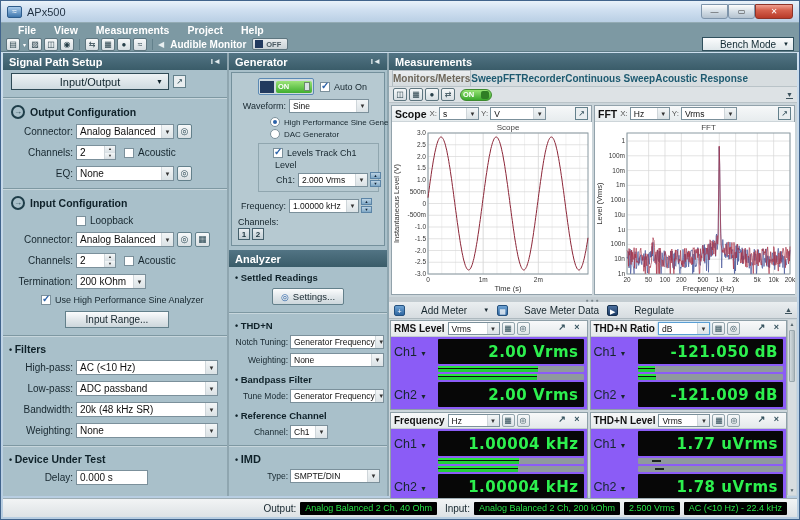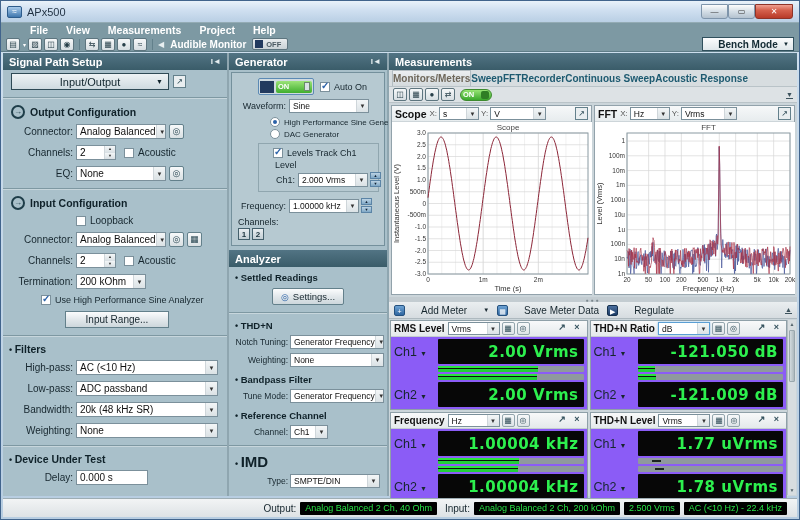--- a/index.html
+++ b/index.html
@@ -7,45 +7,45 @@
   body{font-family:"Liberation Sans",sans-serif;background:#9db3c4}
   .window{position:relative;width:800px;height:520px;background:linear-gradient(#cfe0ef,#b7cde1);border:1px solid #41648c}
   
   .titlebar{height:21px;display:flex;align-items:center;padding:2px 6px;background:linear-gradient(#e9f2fa,#cfdff0 45%,#b9cfe4)}
   .app-icon{width:15px;height:12px;background:linear-gradient(#a8cbec,#3f76ad);border:1px solid #2d5c8c;border-radius:2px;margin-right:5px;color:#fff;font-size:8px;line-height:10px;text-align:center}
   .title-text{font-size:11px;color:#1f3042}
   .winbtns{margin-left:auto;display:flex}
   .wbtn{width:27px;height:15px;border:1px solid #7f95ab;background:linear-gradient(#fdfdfd,#d4dee6 50%,#b4c2cf);font-size:8px;line-height:13px;text-align:center;color:#333;border-radius:0 0 3px 3px}
   .wbtn.close{width:38px;background:linear-gradient(#f0a192,#d5614d 40%,#b83a28);color:#fff;border-color:#8e3328}
   
-  .menubar{height:15px;background:#7d99a3;display:flex;align-items:center;padding-left:20px;border-top:1px solid #93abb4}
+  .menubar{height:15px;background:#7d99a3;display:flex;align-items:center;padding-left:8px;border-top:1px solid #93abb4}
   .menu-item{font-size:10.5px;font-weight:bold;color:#fff;padding:0 9px}
   .toolbar{height:15px;background:#7d99a3;display:flex;align-items:center;gap:2px;padding:0 5px;border-bottom:1px solid #5f7d88}
   .tbtn{width:14px;height:13px;background:linear-gradient(#f6f8f9,#d6dee2);border:1px solid #5d757f;border-radius:2px;font-size:8px;line-height:11px;text-align:center;color:#28404a;flex-shrink:0}
   .tsep{width:1px;height:11px;background:#62808b;margin:0 3px}
   .ddarw{font-size:6px;color:#fff;margin-left:1px}
   .am-label{font-size:10px;font-weight:bold;color:#fff;margin:0 4px}
   .offpill{width:36px;height:12px;border:1px solid #5d757f;border-radius:2px;background:linear-gradient(#e8ecee,#c9d2d6);display:flex;align-items:center;padding:1px 2px;gap:3px}
   .offpill .blk{width:8px;height:8px;background:#223a5e}
   .offpill .txt{font-size:7.5px;font-weight:bold;color:#4a5a62}
-  .bench{margin-left:auto;width:92px;height:14px;border:1px solid #2f4f5c;background:linear-gradient(#fbfcfd,#dfe7ea);display:flex;align-items:center;justify-content:center;font-size:10px;font-weight:bold;color:#122a33;position:relative}
+  .bench{margin-left:auto;width:92px;height:14px;border:1px solid #2f4f5c;background:linear-gradient(#fbfcfd,#dfe7ea);display:flex;align-items:center;justify-content:center;font-size:10px;font-weight:normal;color:#122a33;position:relative}
   .bench .arw{position:absolute;right:4px;font-size:6px}
   
   .main{position:absolute;top:52px;left:2px;right:2px;bottom:23px;background:#8fa6b0;display:flex}
   .panel-h{height:17px;background:linear-gradient(#527484,#3a5c69);color:#fff;font-weight:bold;font-size:11px;display:flex;align-items:center;padding:0 6px;flex-shrink:0}
   .pin{margin-left:auto;font-size:8px;color:#e4edf0}
   .lpanel{width:224px;background:#a9c0ca;display:flex;flex-direction:column;margin-right:2px}
   .mpanel{width:158px;background:#a9c0ca;margin-right:2px;display:flex;flex-direction:column}
   .rpanel{flex:1;background:#cbd5da;display:flex;flex-direction:column;min-width:0}
   
   .row{display:flex;align-items:center;margin:3px 6px 3px 4px}
   .lbl{width:66px;text-align:right;font-size:10px;color:#16262e;margin-right:3px;flex-shrink:0}
   .combo{height:15px;background:#fff;border:1px solid #7b909b;display:flex;align-items:center;font-size:10px;color:#111;padding-left:3px;flex-shrink:0;white-space:nowrap;overflow:hidden}
   .combo .arw{margin-left:auto;width:12px;align-self:stretch;display:flex;align-items:center;justify-content:center;font-size:6px;color:#333;background:linear-gradient(#f3f6f7,#dbe2e5);border-left:1px solid #cfd6da;flex-shrink:0}
-  .w98{width:90px}.w70{width:70px}.w142{width:142px}.w80{width:80px}.w94{width:94px}.w38{width:38px}
+  .w98{width:98px}.w70{width:70px}.w142{width:142px}.w80{width:80px}.w94{width:94px}.w38{width:38px}
   .gbtn{width:15px;height:15px;margin-left:3px;background:linear-gradient(#f7f9fa,#d9e0e3);border:1px solid #63808b;border-radius:2px;font-size:9px;line-height:13px;text-align:center;color:#2c4a55;flex-shrink:0}
   .sect{display:flex;align-items:center;margin:5px 6px 2px 8px;font-size:10.5px;font-weight:bold;color:#0f2129}
   .cicon{width:14px;height:14px;border:2px solid #1e3d49;border-radius:50%;margin-right:5px;font-size:8px;line-height:10px;text-align:center;color:#1e3d49;font-weight:bold;flex-shrink:0}
   .bsect{margin:5px 6px 2px 6px;font-size:10.5px;font-weight:bold;color:#0f2129}
   .bsect::before{content:"• ";font-size:9px}
   .sepline{height:1px;background:#7e98a2;margin:4px 0 2px 0;box-shadow:0 1px 0 rgba(255,255,255,.35)}
   .cb{width:10px;height:10px;background:#fff;border:1px solid #7b909b;display:inline-block;position:relative;margin-right:4px;flex-shrink:0}
   .cb.on::after{content:"✓";position:absolute;left:0;top:-3px;font-size:10px;color:#2b62a8;font-weight:bold}
   .cblbl{font-size:10px;color:#16262e;white-space:nowrap}
   .spin{width:40px;height:15px;background:#fff;border:1px solid #7b909b;display:flex;align-items:center;font-size:10px;padding-left:3px;flex-shrink:0}
@@ -420,21 +420,21 @@
       <div class="bsect" style="font-size:9.5px">Reference Channel</div>
       <div class="row" style="margin:2px 3px">
         <span class="lbl2">Channel:</span>
         <div class="combo w38 f9">
             <span>Ch1</span>
             <span class="arw">▼</span>
           </div>
       </div>
       <div class="sepline"></div>
 
-      <div class="bsect" style="font-size:15px">IMD</div>
+      <div class="bsect" style="font-size:11px">IMD</div>
       <div class="row" style="margin:2px 3px">
         <span class="lbl2">Type:</span>
         <div class="combo w94 f9" style="width:90px">
             <span>SMPTE/DIN</span>
             <span class="arw">▼</span>
           </div>
       </div>
     </div>
 
     <div class="rpanel">

